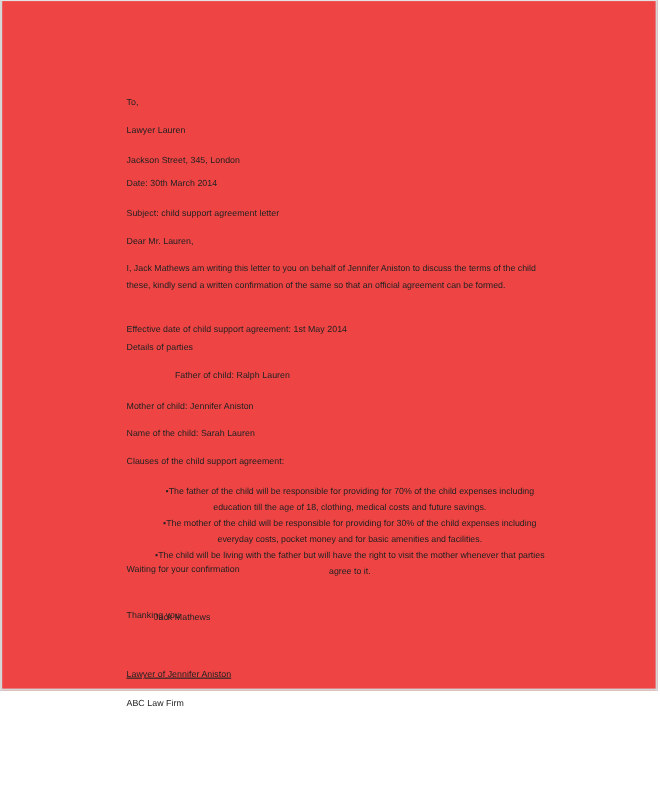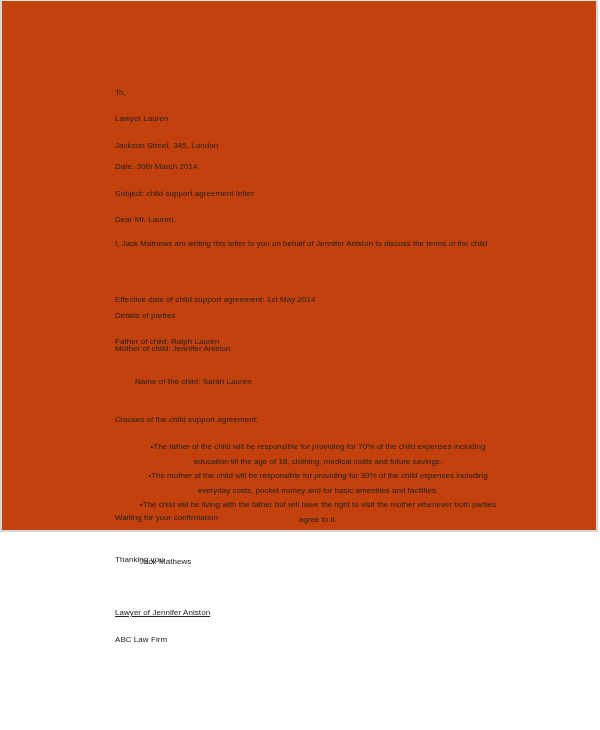--- a/index.html
+++ b/index.html
@@ -13,27 +13,27 @@
       position: relative;
       overflow: hidden;
       font-family: "Liberation Sans", sans-serif;
       color: #222222;
     }
     .page {
       position: absolute;
       left: 0;
       top: 0;
       width: 598px;
-      height: 532px;
+      height: 628px;
       border-left: 2px solid #d6d6d6;
       border-top: 1px solid #e2e2e2;
       border-right: 2px solid #d6d6d6;
       border-bottom: 2px solid #d6d6d6;
       box-sizing: border-box;
-      background: #c2410c;
+      background: #ef4444;
     }
     .line {
       position: absolute;
       left: 113px;
       font-size: 8px;
       line-height: 10px;
       white-space: nowrap;
       letter-spacing: 0.05px;
     }
     .para {
@@ -65,40 +65,41 @@
 
   <div class="line" style="top:87px;">To,</div>
   <div class="line" style="top:113px;">Lawyer Lauren</div>
   <div class="line" style="top:140px;">Jackson Street, 345, London</div>
   <div class="line" style="top:161px;">Date: 30th March 2014</div>
   <div class="line" style="top:188px;">Subject: child support agreement letter</div>
   <div class="line" style="top:214px;">Dear Mr. Lauren,</div>
 
   <div class="para" style="top:235px;">
     <span>I, Jack Mathews am writing this letter to you on behalf of Jennifer Aniston to discuss the terms of the child</span>
+    <span>these, kindly send a written confirmation of the same so that an official agreement can be formed.</span>
   </div>
 
   <div class="line" style="top:294px;">Effective date of child support agreement:  1st May 2014</div>
   <div class="line" style="top:310px;">Details of parties</div>
-  <div class="line" style="top:336px;">Father of child: Ralph Lauren</div>
-  <div class="line" style="top:343px;">Mother of child: Jennifer Aniston</div>
-  <div class="line" style="top:376px;margin-left:20px;">Name of the child: Sarah Lauren</div>
+  <div class="line" style="top:336px;margin-left:44px;">Father of child: Ralph Lauren</div>
+  <div class="line" style="top:364px;">Mother of child: Jennifer Aniston</div>
+  <div class="line" style="top:388px;">Name of the child: Sarah Lauren</div>
   <div class="line" style="top:414px;">Clauses of the child support agreement:</div>
 
   <ul class="bullets">
     <li>
       <span>•The father of the child will be responsible for providing for 70% of the child expenses including</span>
       <span style="margin-left:-0px;">education till the age of 18, clothing, medical costs and future savings.</span>
     </li>
     <li>
       <span>•The mother of the child will be responsible for providing for 30% of the child expenses including</span>
       <span>everyday costs, pocket money and for basic amenities and facilities.</span>
     </li>
     <li>
-      <span>•The child will be living with the father but will have the right to visit the mother whenever both parties</span>
+      <span>•The child will be living with the father but will have the right to visit the mother whenever that parties</span>
       <span>agree to it.</span>
     </li>
   </ul>
 
   <div class="line" style="top:512px;">Waiting for your confirmation</div>
   <div class="line" style="top:554px;">Thanking you</div>
   <div class="line" style="top:556px;margin-left:25px;">Jack Mathews</div>
   <div class="line" style="top:607px;text-decoration:underline;">Lawyer of Jennifer Aniston</div>
   <div class="line" style="top:634px;">ABC Law Firm</div>
 

